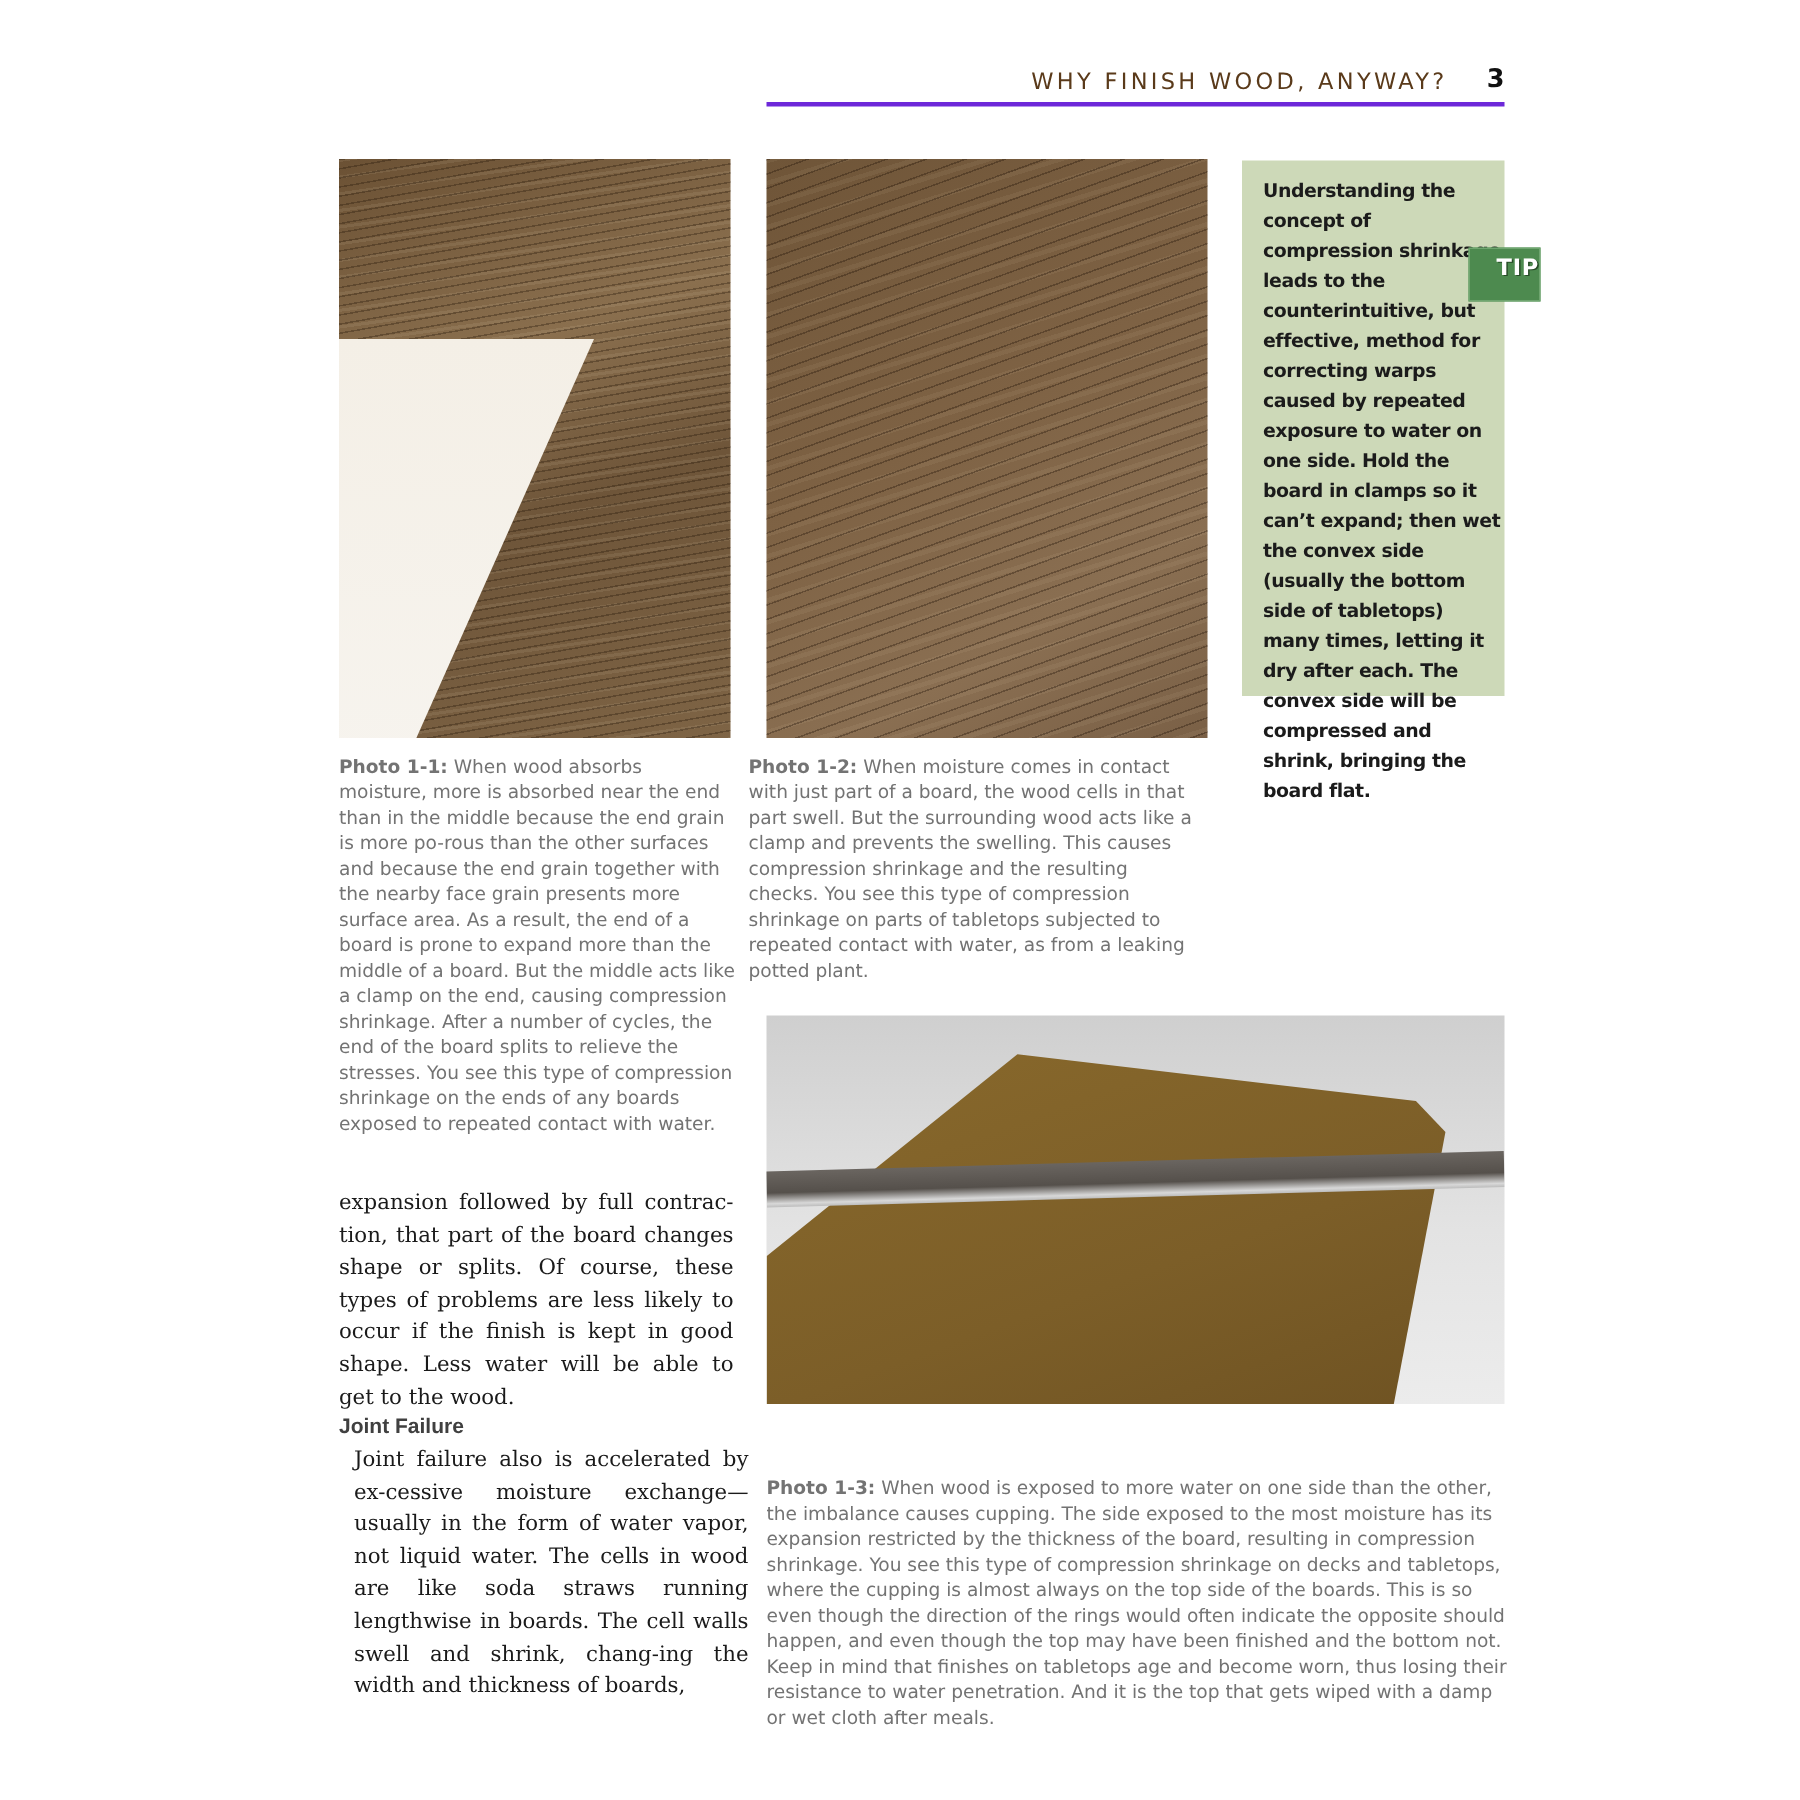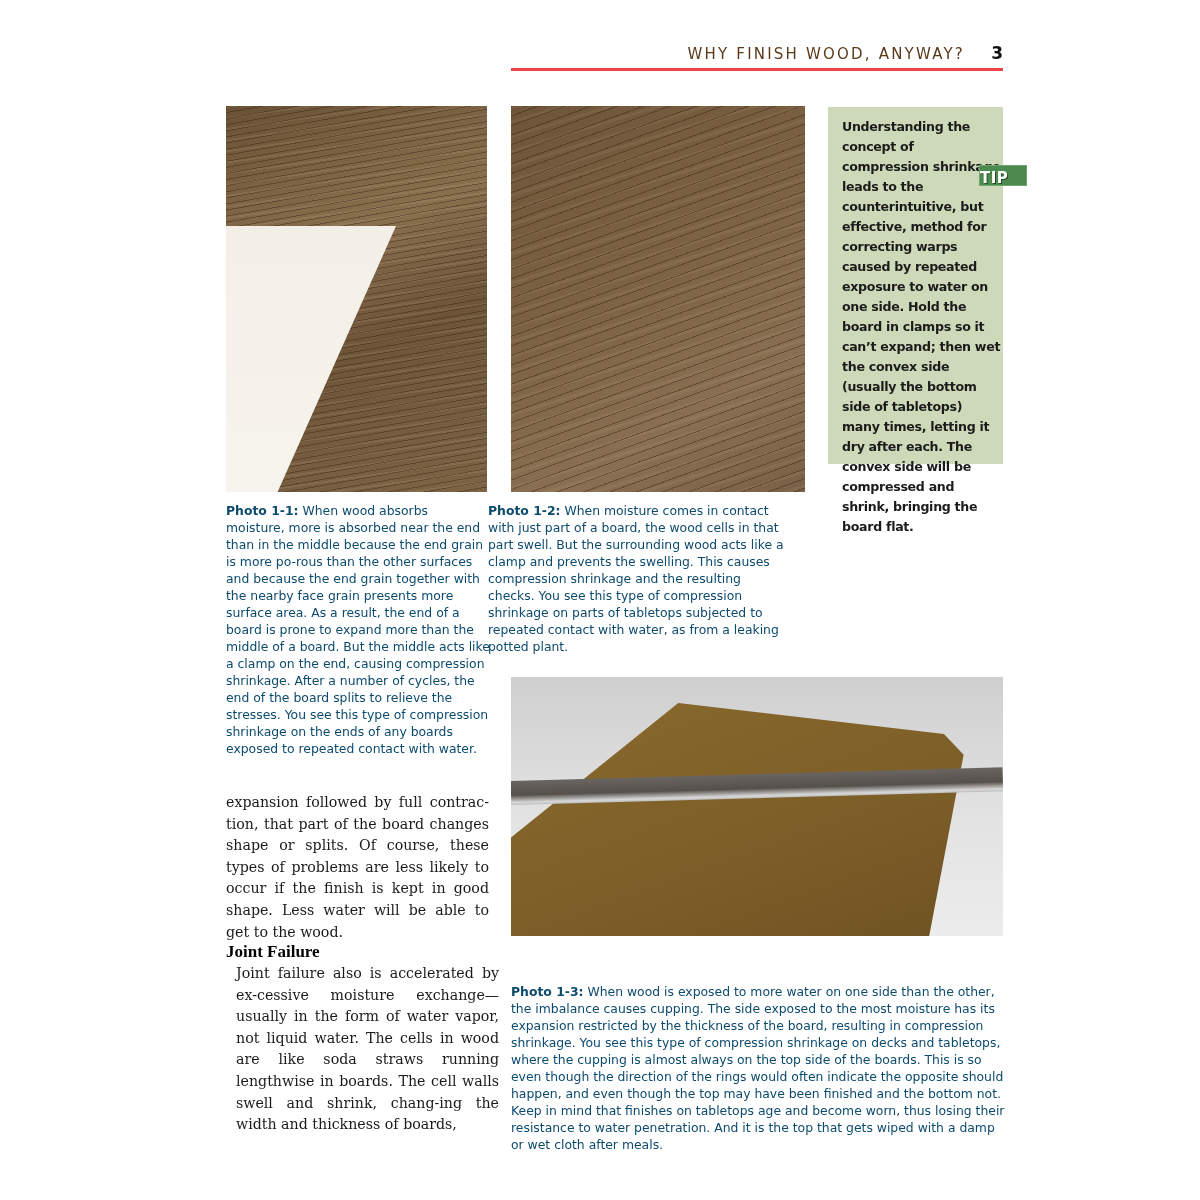--- a/index.html
+++ b/index.html
@@ -1,18 +1,18 @@
 <!DOCTYPE html>
 <html><head>
 <meta charset="utf-8">
 <style>
   html, body { margin:0; padding:0; }
   body { width:1200px; height:1200px; background:#ffffff; position:relative; overflow:hidden; font-family:"DejaVu Sans", sans-serif; }
 
-  .running-head { position:absolute; left:511px; top:44px; width:492px; height:24px; border-bottom:3px solid #ef4444; }
+  .running-head { position:absolute; left:511px; top:44px; width:492px; height:24px; border-bottom:3px solid #6d28d9; }
   .running-title { position:absolute; right:38px; top:1px; font-family:"DejaVu Sans", sans-serif; font-size:15px; letter-spacing:2.2px; color:#5a3a1a; font-weight:normal; }
   .page-number { position:absolute; right:0; top:-1px; font-size:17px; font-weight:bold; color:#111; }
 
   .photo { position:absolute; overflow:hidden; }
   .photo-1 { left:226px; top:106px; width:261px; height:386px;
     background:
       repeating-linear-gradient(170deg, rgba(40,25,10,0.35) 0 1px, transparent 1px 6px),
       repeating-linear-gradient(172deg, rgba(255,240,210,0.08) 0 2px, transparent 2px 11px),
       linear-gradient(160deg, #6b5134 0%, #8a6f4e 35%, #6e5539 60%, #7e6445 100%); }
   .photo-1 .cut { position:absolute; left:-10px; top:120px; width:180px; height:420px;
@@ -26,33 +26,33 @@
 
   .photo-3 { left:511px; top:677px; width:492px; height:259px;
     background:linear-gradient(180deg,#cfcfcf 0%,#e3e3e3 55%,#ececec 100%); }
   .photo-3 .board { position:absolute; left:0; top:0; width:100%; height:100%;
     background:linear-gradient(160deg,#8a6a2c,#7c5e28 60%,#6e5222);
     clip-path: polygon(0 62%, 34% 10%, 88% 22%, 92% 30%, 85% 100%, 0 100%); }
   .photo-3 .ruler { position:absolute; left:0; top:104px; width:100%; height:24px;
     background:linear-gradient(180deg,#6a6560,#55504b 60%,#d8d8d8 90%,#bdbdbd);
     transform:rotate(-1.6deg); transform-origin:left center; }
 
-  .caption { position:absolute; font-family:"DejaVu Sans", sans-serif; font-size:12.4px; line-height:17px; color:#0c4a6e; margin:0; }
+  .caption { position:absolute; font-family:"DejaVu Sans", sans-serif; font-size:12.4px; line-height:17px; color:#737373; margin:0; }
   .caption b { font-weight:bold; }
   .caption-1 { left:226px; top:502px; width:264px; }
-  .caption-2 { left:488px; top:502px; width:300px; }
+  .caption-2 { left:499px; top:502px; width:300px; }
   .caption-3 { left:511px; top:944px; width:495px;margin-top:39px; }
 
   .tip-box { position:absolute; left:828px; top:107px; width:175px; height:357px; background:#cdd9b8; }
   .tip-text { position:absolute; left:14px; top:10px; width:160px; font-family:"DejaVu Sans", sans-serif; font-weight:bold; font-size:12.6px; line-height:20px; color:#1b1b1b; margin:0; letter-spacing:-0.3px; }
-  .tip-badge { position:absolute; left:979px; top:165px; width:48px; height:21px; background:#4d8a4f; color:#fff; font-family:"DejaVu Sans", sans-serif; font-weight:bold; font-size:15px; line-height:25px; text-align:left; letter-spacing:0.5px; border:1px solid #6fa56f; box-sizing:border-box; text-shadow:1px 1px 0 #264a26; }
+  .tip-badge { position:absolute; left:979px; top:165px; width:48px; height:36px; background:#4d8a4f; color:#fff; font-family:"DejaVu Sans", sans-serif; font-weight:bold; font-size:15px; line-height:25px; text-align:right; letter-spacing:0.5px; border:1px solid #6fa56f; box-sizing:border-box; text-shadow:1px 1px 0 #264a26; }
 
   .body-text { position:absolute; font-family:"DejaVu Serif", serif; font-size:14.2px; line-height:21.6px; color:#1a1a1a; text-align:justify; margin:0; }
   .body-1 { left:226px; top:792px; width:263px; }
-  .section-heading { position:absolute; left:226px; top:942px; font-family:Liberation Serif, serif; font-weight:bold; font-size:17px; color:#000000; margin:0; }
+  .section-heading { position:absolute; left:226px; top:942px; font-family:Liberation Sans, sans-serif; font-weight:bold; font-size:14px; color:#404040; margin:0; }
   .body-2 { left:236px; top:963px; width:263px; }
 </style>
 </head>
 <body>
 
 <div class="running-head">
   <span class="running-title">WHY FINISH WOOD, ANYWAY?</span>
   <span class="page-number">3</span>
 </div>
 

